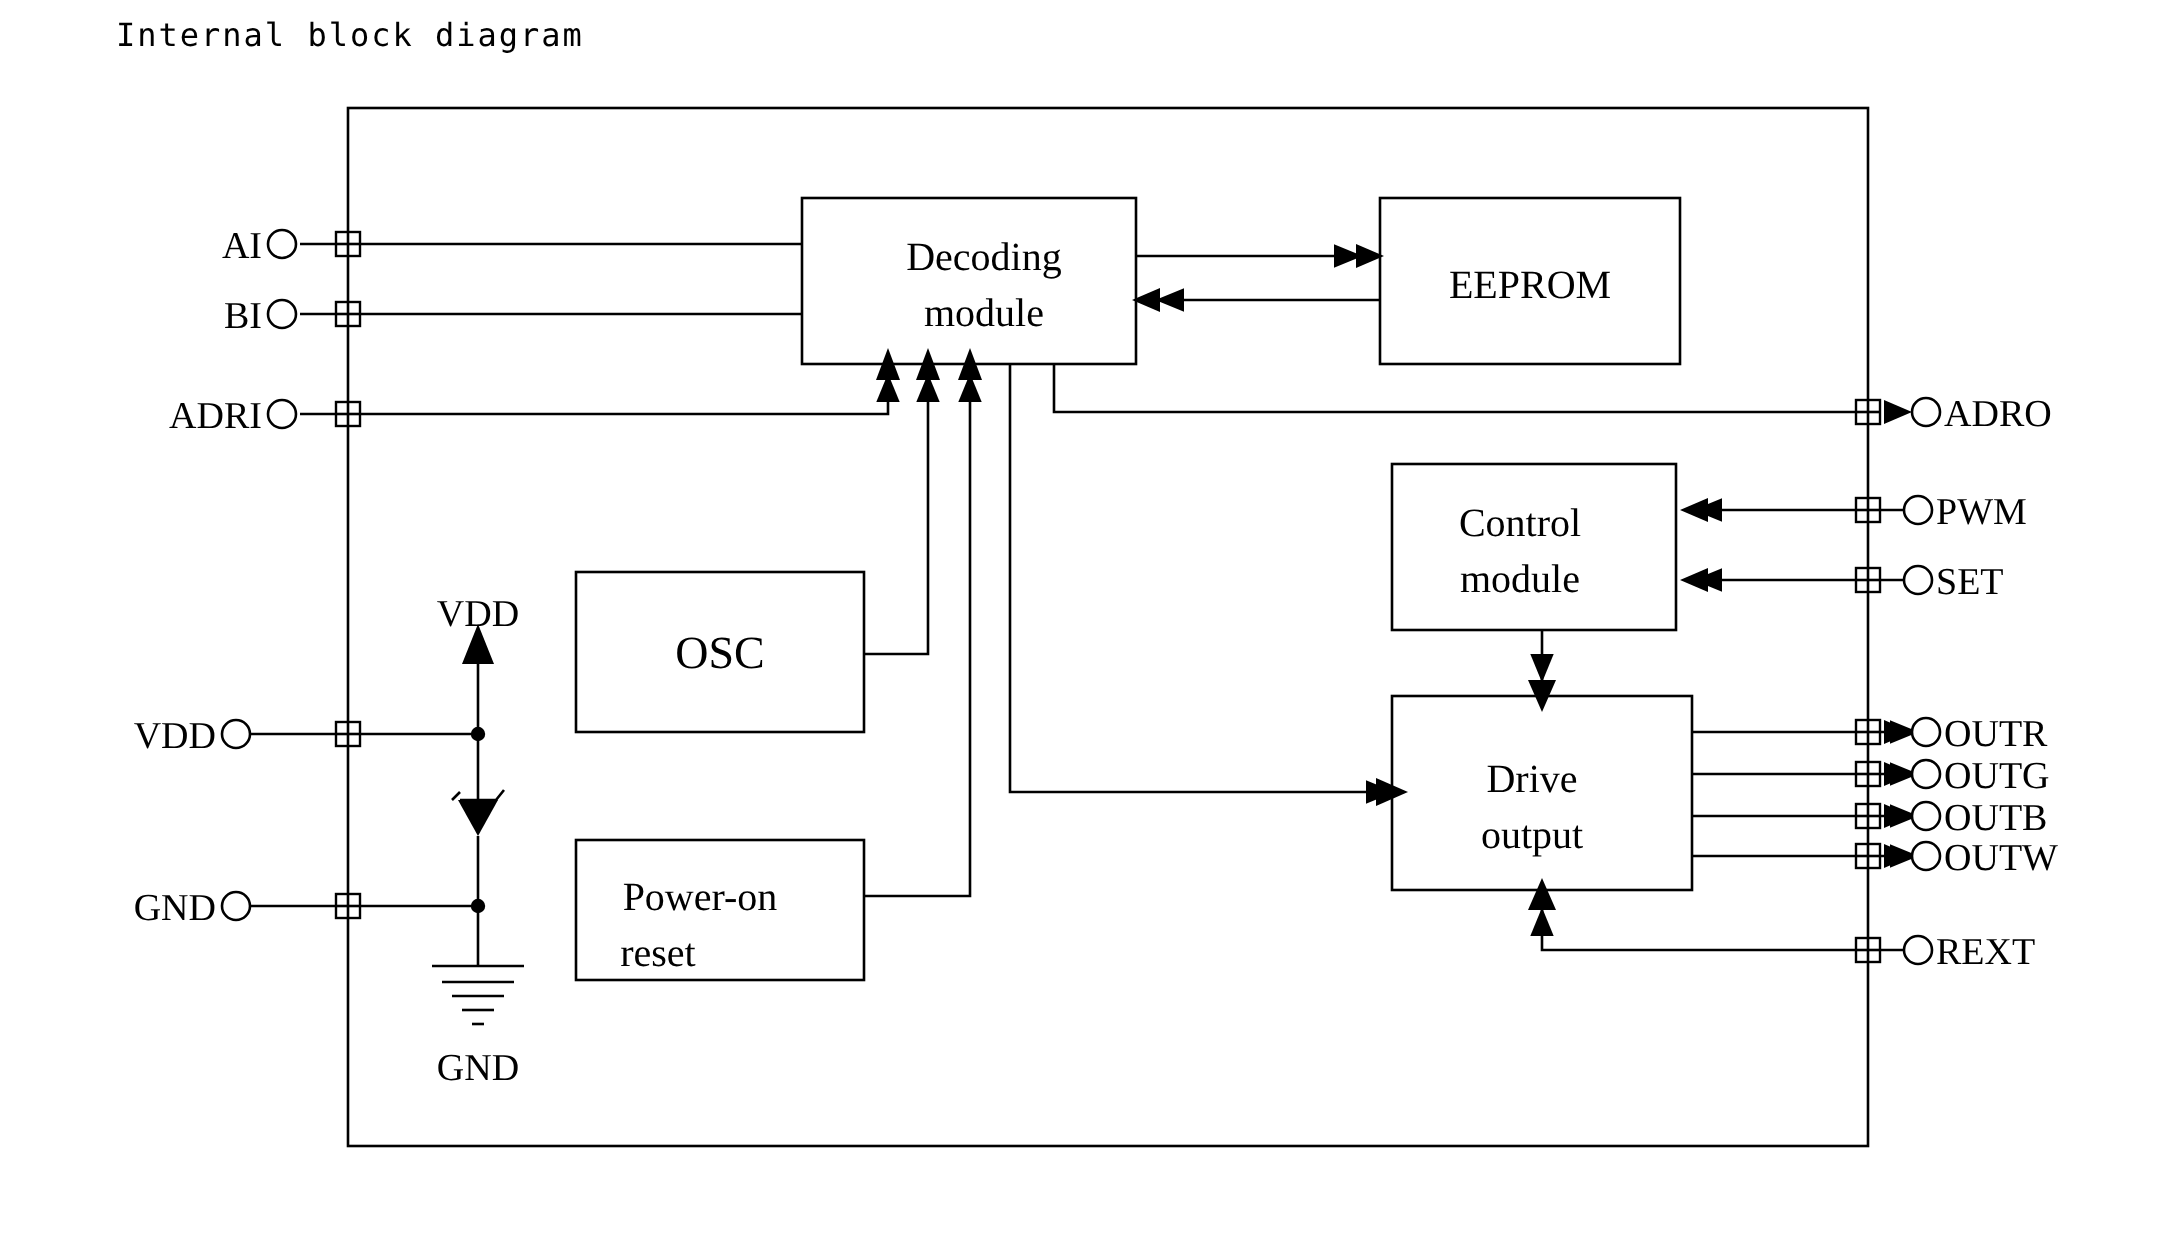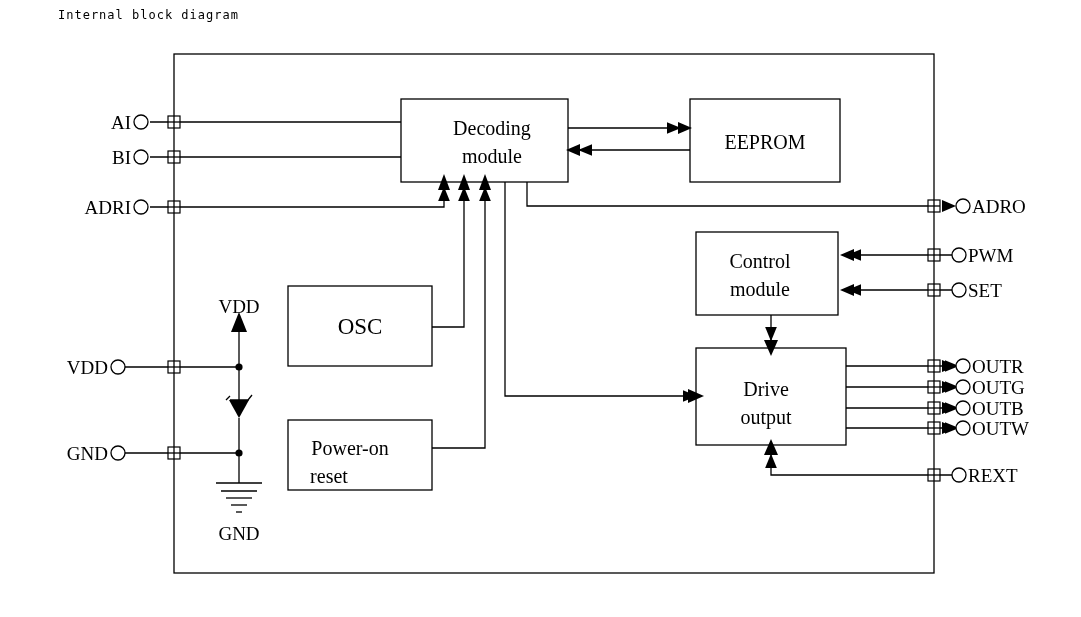--- a/index.html
+++ b/index.html
@@ -1,19 +1,19 @@
 <!DOCTYPE html>
 <html><head>
 <meta charset="utf-8">
 <style>
   html,body{margin:0;padding:0;background:#ffffff;}
   body{width:1081px;height:617px;overflow:hidden;
        font-family:"Liberation Serif", serif;color:#000;}
   #stage{position:relative;width:1081px;height:617px;}
-  #title{position:absolute;left:58px;top:8px;font-size:12px;
+  #title{position:absolute;left:58px;top:8px;font-size:16px;
          font-family:"DejaVu Sans Mono", monospace;letter-spacing:1px;
          white-space:nowrap;}
   svg{position:absolute;left:0;top:0;width:1081px;height:617px;}
   .blk{font-size:20px;text-anchor:middle;font-family:"Liberation Serif",serif;}
   .pinL{font-size:19px;text-anchor:end;font-family:"Liberation Serif",serif;}
   .pinR{font-size:19px;text-anchor:start;font-family:"Liberation Serif",serif;}
   .rail{font-size:19px;text-anchor:middle;font-family:"Liberation Serif",serif;}
   .ln{stroke:#000;stroke-width:1.3;fill:none;}
   .bx{stroke:#000;stroke-width:1.3;fill:#fff;}
   .pc{stroke:#000;stroke-width:1.3;fill:#fff;}

